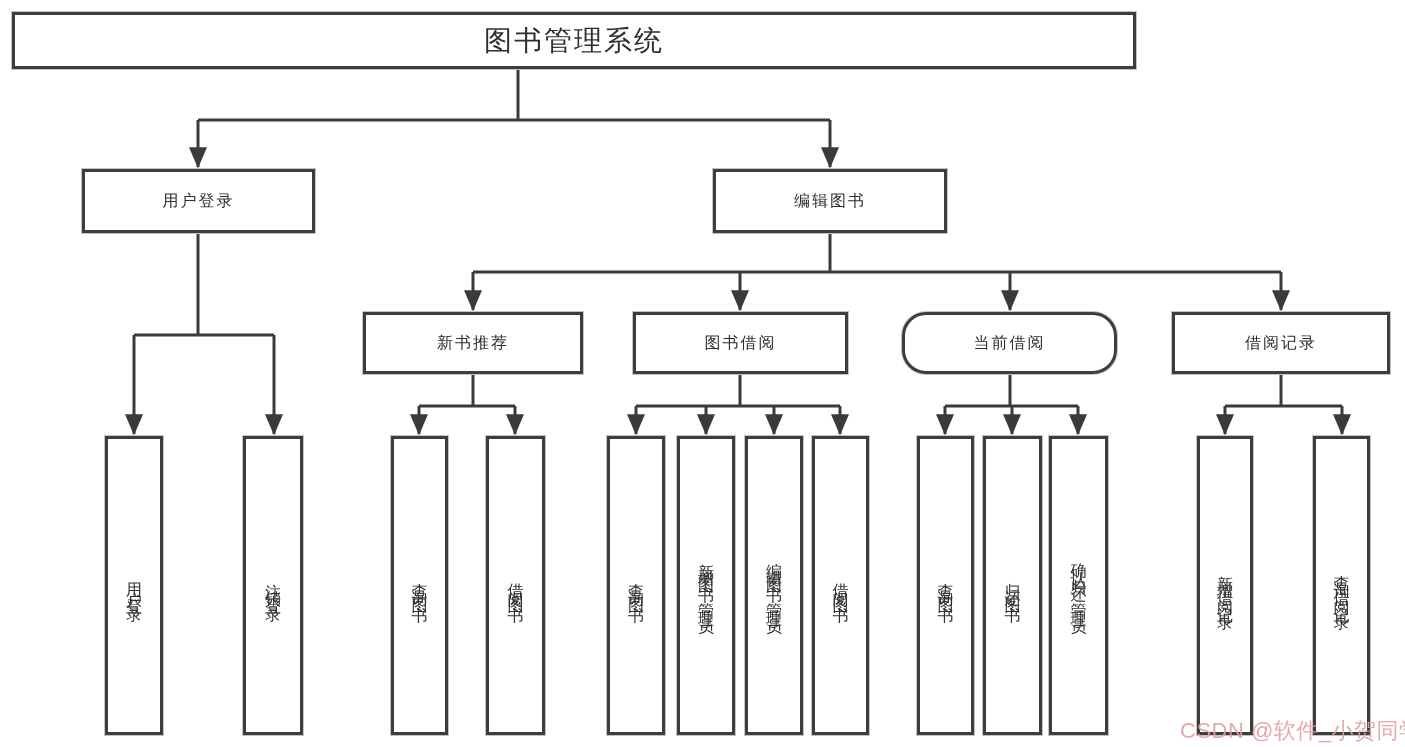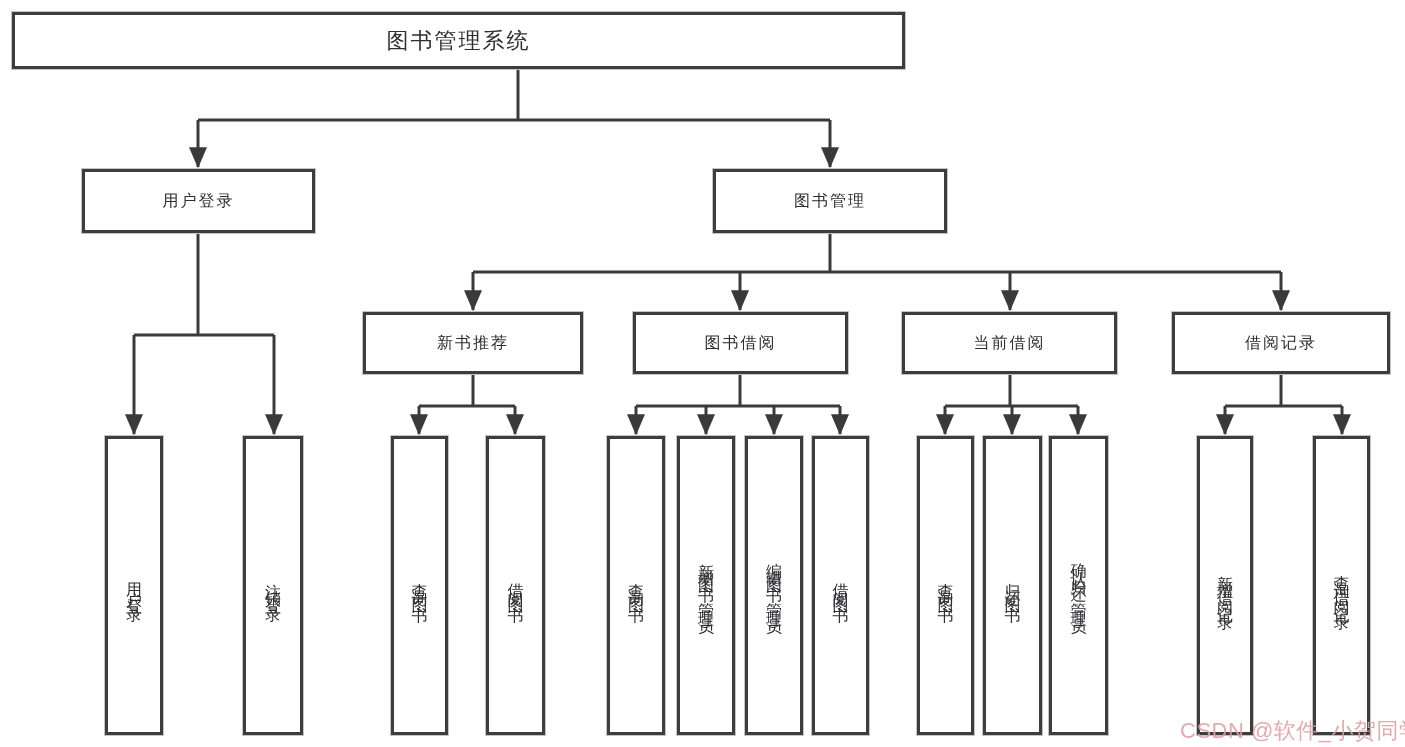--- a/index.html
+++ b/index.html
@@ -24,26 +24,26 @@
     position: absolute;
     background: #ffffff;
     border: 3px solid var(--box-border);
     box-shadow: 0 0 0 1px #c4c4c4;
     display: flex; align-items: center; justify-content: center;
     color: var(--text);
     font-size: 16px;
     letter-spacing: 2px;
     white-space: nowrap;
   }
-  .box.root  { left: 12px;  top: 12px;  width: 893px; height: 57px; font-size: 22px; }
+  .box.root  { left: 12px;  top: 12px;  width: 1124px; height: 57px; font-size: 28px; }
   .box.l2a   { left: 82px;  top: 169px; width: 233px;  height: 64px; }
   .box.l2b   { left: 713px; top: 169px; width: 234px;  height: 64px; }
   .box.l3a   { left: 363px; top: 312px; width: 220px;  height: 62px; }
   .box.l3b   { left: 633px; top: 312px; width: 215px;  height: 62px; }
-  .box.l3c   { left: 902px; top: 312px; width: 215px;  height: 62px; }
+  .box.l3c   { left: 902px; top: 312px; width: 215px;  height: 62px; border-radius: 24px; }
   .box.l3d   { left: 1172px;top: 312px; width: 218px;  height: 62px; }
 
   .box.leaf  { top: 436px; height: 299px; }
   .box.leaf span {
     writing-mode: vertical-rl;
     letter-spacing: 8px;
     line-height: 1;
   }
   .leaf.p1  { left: 105px;  width: 58px; }
   .leaf.p2  { left: 243px;  width: 60px; }
@@ -138,21 +138,21 @@
   </svg>
 
   <div class="box root">
     <span>图书管理系统</span>
   </div>
 
   <div class="box l2a">
     <span>用户登录</span>
   </div>
   <div class="box l2b">
-    <span>图书管理</span>
+    <span>编辑图书</span>
   </div>
 
   <div class="box l3b">
     <span>图书借阅</span>
   </div>
   <div class="box l3a">
     <span>新书推荐</span>
   </div>
   <div class="box l3c">
     <span>当前借阅</span>

